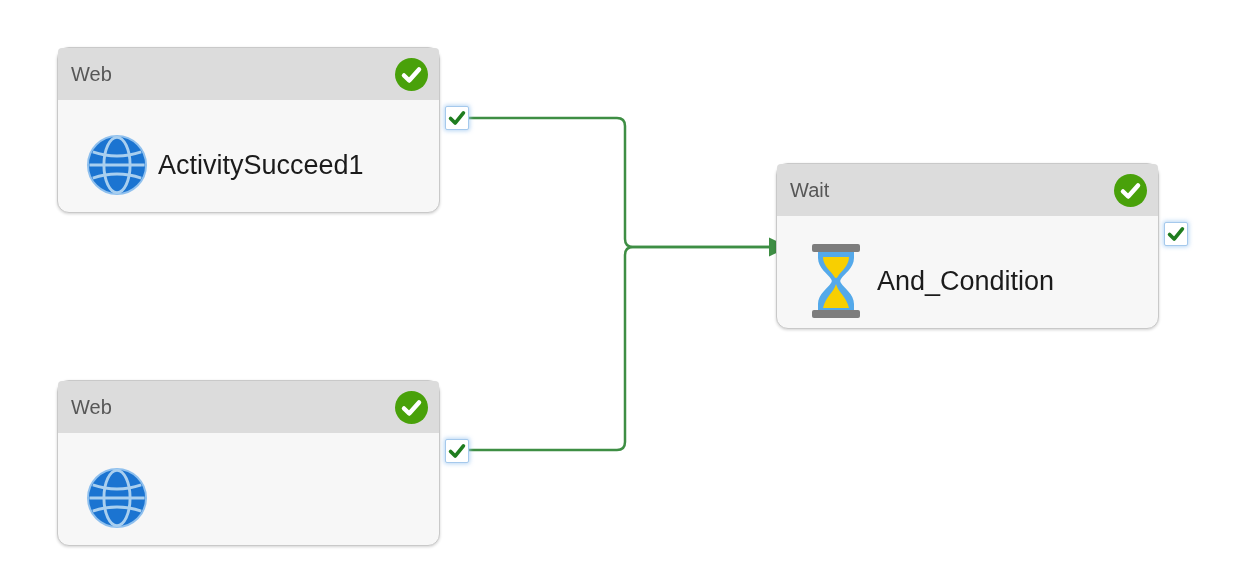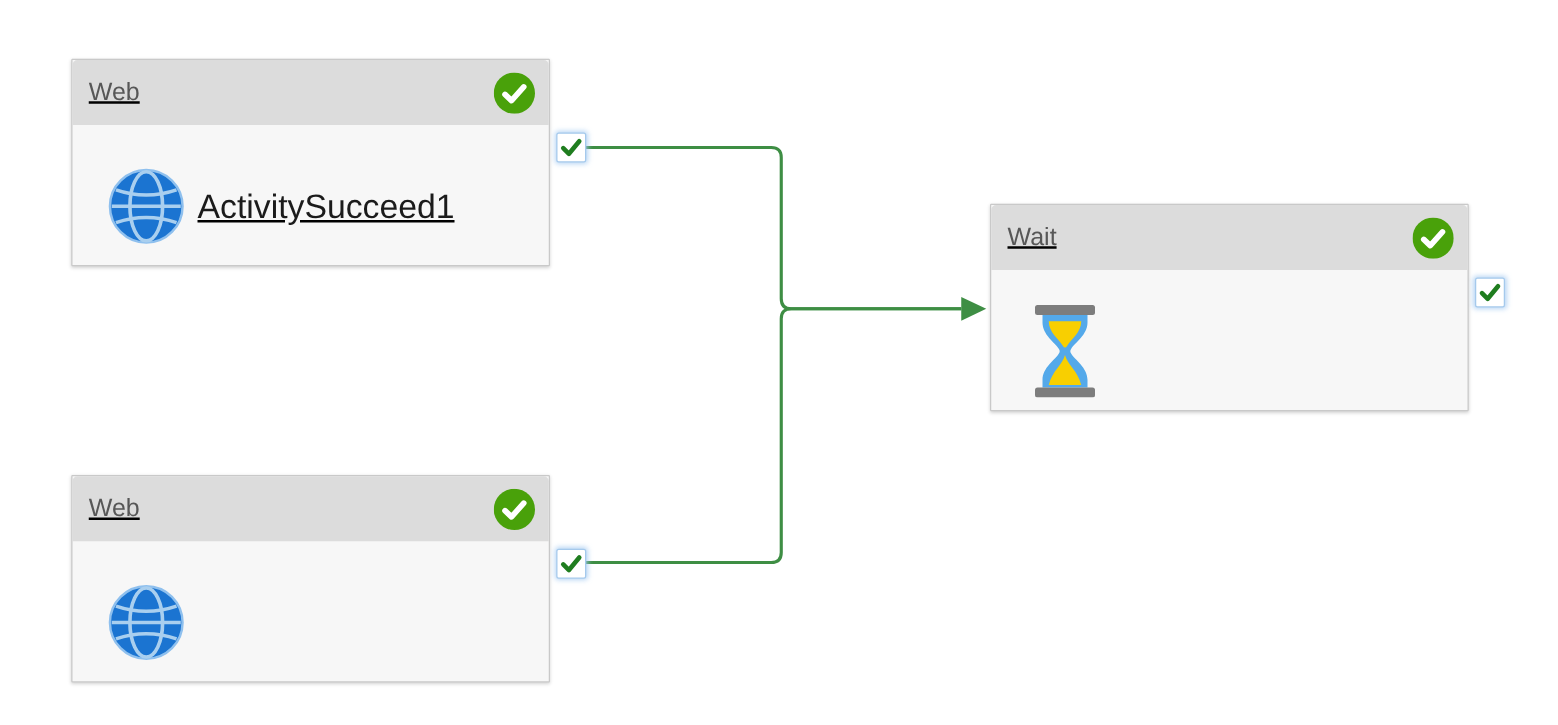--- a/index.html
+++ b/index.html
@@ -29,24 +29,23 @@
   }
   .connector-layer{position:absolute;left:0;top:0;width:1246px;height:580px;}
   .connector{fill:none;stroke:var(--connector-green);stroke-width:2.5px;}
   .arrowhead{fill:var(--connector-green);stroke:none;}
 
   .node{
     position:absolute;
     width:383px;height:166px;
     background:var(--node-body-bg);
     border:1px solid var(--node-border);
-    border-radius:1px;
+    border-radius:12px;
     box-shadow:0 1px 3px rgba(0,0,0,0.18);
     box-sizing:border-box;
-    text-decoration:underline;
   }
   .node-header{
     height:52px;
     background:var(--node-header-bg);
     border-radius:4px 4px 0 0;
     display:flex;align-items:center;
     padding:0 11px 0 13px;
   }
   .type-label{
     flex:1;
@@ -150,38 +149,39 @@
         </svg>
       </span>
     </div>
     <div class="port">
       <svg width="22" height="22" viewBox="0 0 24 24">
         <path class="port-check" d="M5,12.5 L10,17.5 L19,6.5"></path>
       </svg>
     </div>
   </div>
 
-  <div class="node" style="left:792px;top:163px">
+  <div class="node" style="left:776px;top:163px">
     <div class="node-header">
       <span class="type-label">Wait</span>
       <svg class="status-badge" viewBox="0 0 33 33">
         <circle class="badge-circle" cx="16.5" cy="16.5" r="16.5"></circle>
         <path class="badge-check" d="M9,17.5 L14.2,22.5 L24,11.5"></path>
       </svg>
     </div>
     <div class="node-body">
       <span class="icon-box">
         <svg width="56" height="74" viewBox="0 0 56 74">
           <path class="hg-glass" d="M10,8 H46 V14 C46,24 36,30 33,35 C32,36.5 32,37.5 33,39 C36,44 46,50 46,60 V66 H10 V60 C10,50 20,44 23,39 C24,37.5 24,36.5 23,35 C20,30 10,24 10,14 Z"></path>
           <path class="hg-sand" d="M15,13 H41 C41,22 33,27 29.5,33 C28.8,34.3 27.2,34.3 26.5,33 C23,27 15,22 15,13 Z"></path>
           <path class="hg-sand" d="M28,40 C30,48 38,52 41,64 H15 C18,52 26,48 28,40 Z"></path>
           <rect class="hg-bar" x="4" y="0" width="48" height="8" rx="2"></rect>
           <rect class="hg-bar" x="4" y="66" width="48" height="8" rx="2"></rect>
         </svg>
       </span>
+      <span class="node-name">And_Condition</span>
     </div>
     <div class="port">
       <svg width="22" height="22" viewBox="0 0 24 24">
         <path class="port-check" d="M5,12.5 L10,17.5 L19,6.5"></path>
       </svg>
     </div>
   </div>
 
 </div>
 

